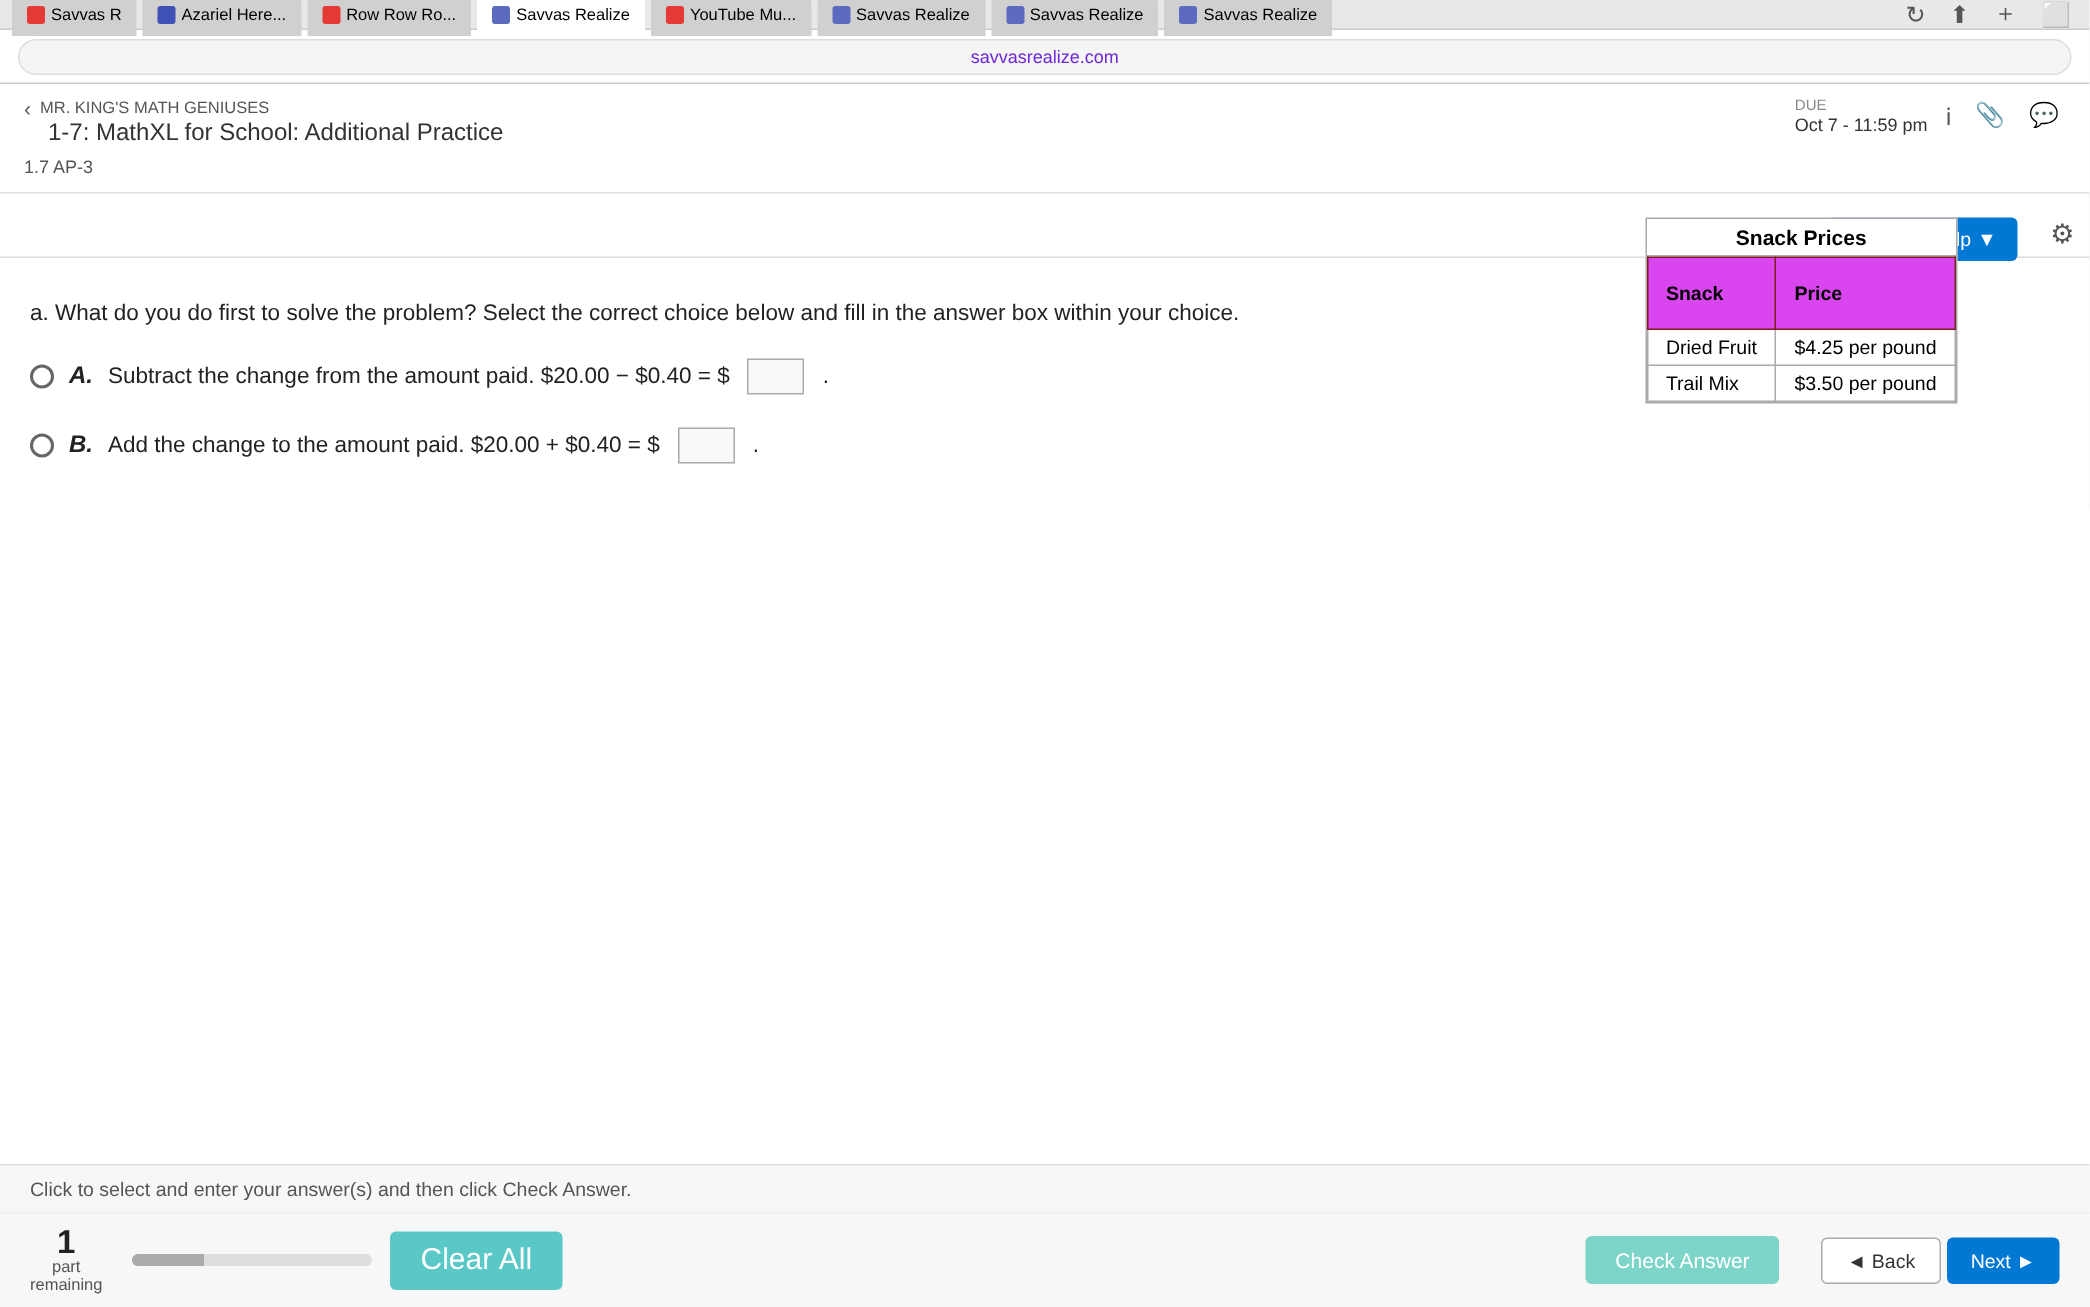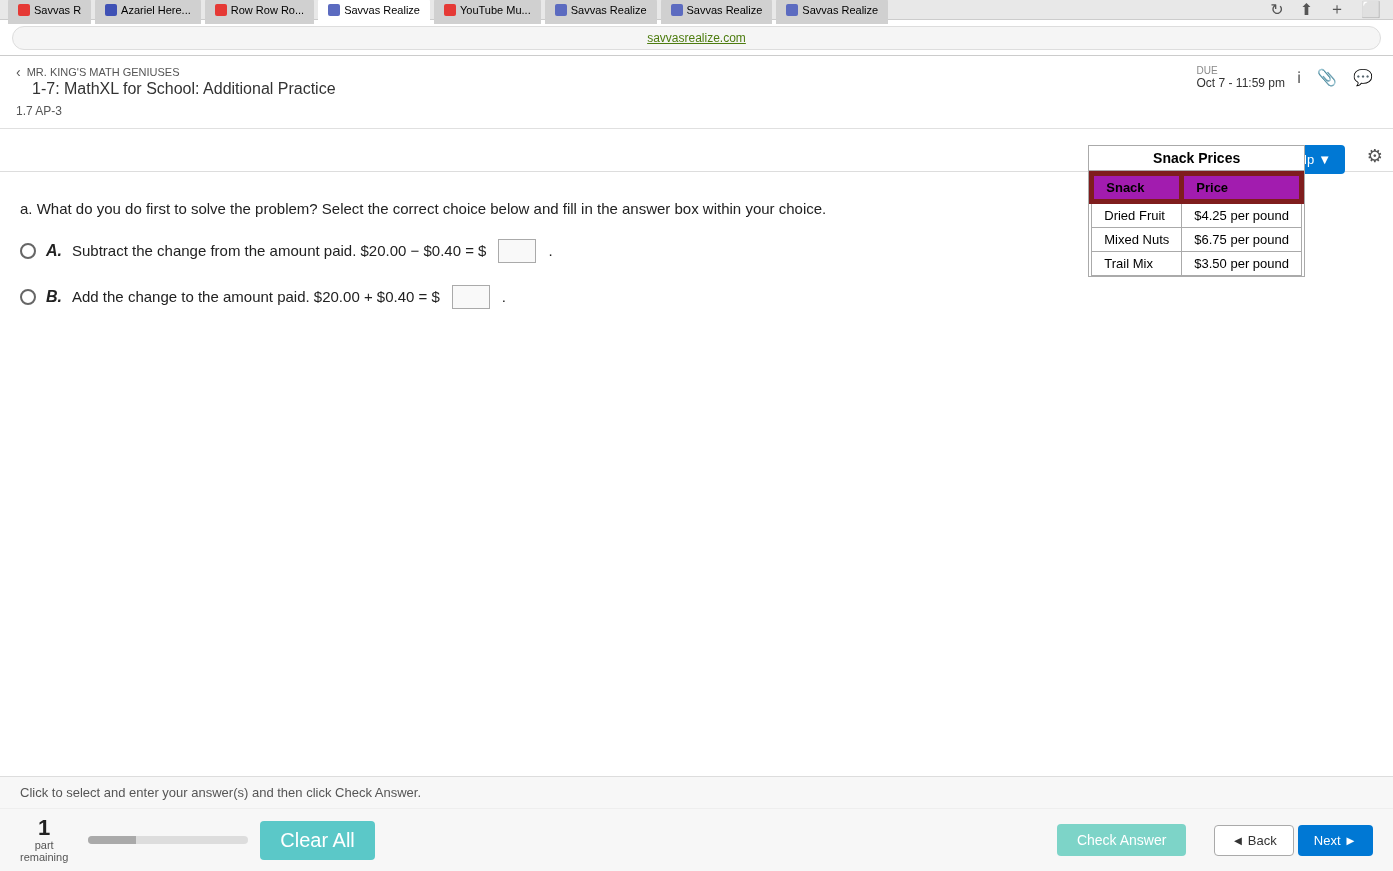--- a/index.html
+++ b/index.html
@@ -62,23 +62,22 @@
       border-bottom: 1px solid #ccc;
       gap: 8px;
     }
     .address-input {
       flex: 1;
       background: #f5f5f5;
       border: 1px solid #ddd;
       border-radius: 20px;
       padding: 4px 16px;
       font-size: 12px;
-      color: #4d7c0f;
+      color: #6d28d9;
       text-align: center;
-      text-decoration: underline;
     }
 
     
     .page-wrapper {
       background: #fff;
       margin: 0;
       min-height: 795px;
     }
 
     
@@ -186,23 +185,23 @@
       padding: 4px 12px;
       font-weight: bold;
       border-bottom: 1px solid #aaa;
       font-size: 14px;
     }
     .snack-table {
       border-collapse: collapse;
       width: 100%;
     }
     .snack-table th {
-      border: 5px solid #7f1d1d;
-      padding: 4px 12px;
-      background: #a21caf;
+      border: 1px solid #7f1d1d;
+      padding: 16px 12px;
+      background: #d946ef;
       font-weight: bold;
       text-align: left;
     }
     .snack-table td {
       border: 1px solid #aaa;
       padding: 4px 12px;
     }
 
     .question-text {
       font-size: 15px;
@@ -450,24 +449,20 @@
             <th>Snack</th>
             <th>Price</th>
           </tr>
         </thead>
         <tbody>
           <tr>
             <td>Dried Fruit</td>
             <td>$4.25 per pound</td>
           </tr>
           <tr>
-            <td>Mixed Nuts</td>
-            <td>$6.75 per pound</td>
-          </tr>
-          <tr>
             <td>Trail Mix</td>
             <td>$3.50 per pound</td>
           </tr>
         </tbody>
       </table>
     </div>
   </div>
 
   <hr class="divider">
 

